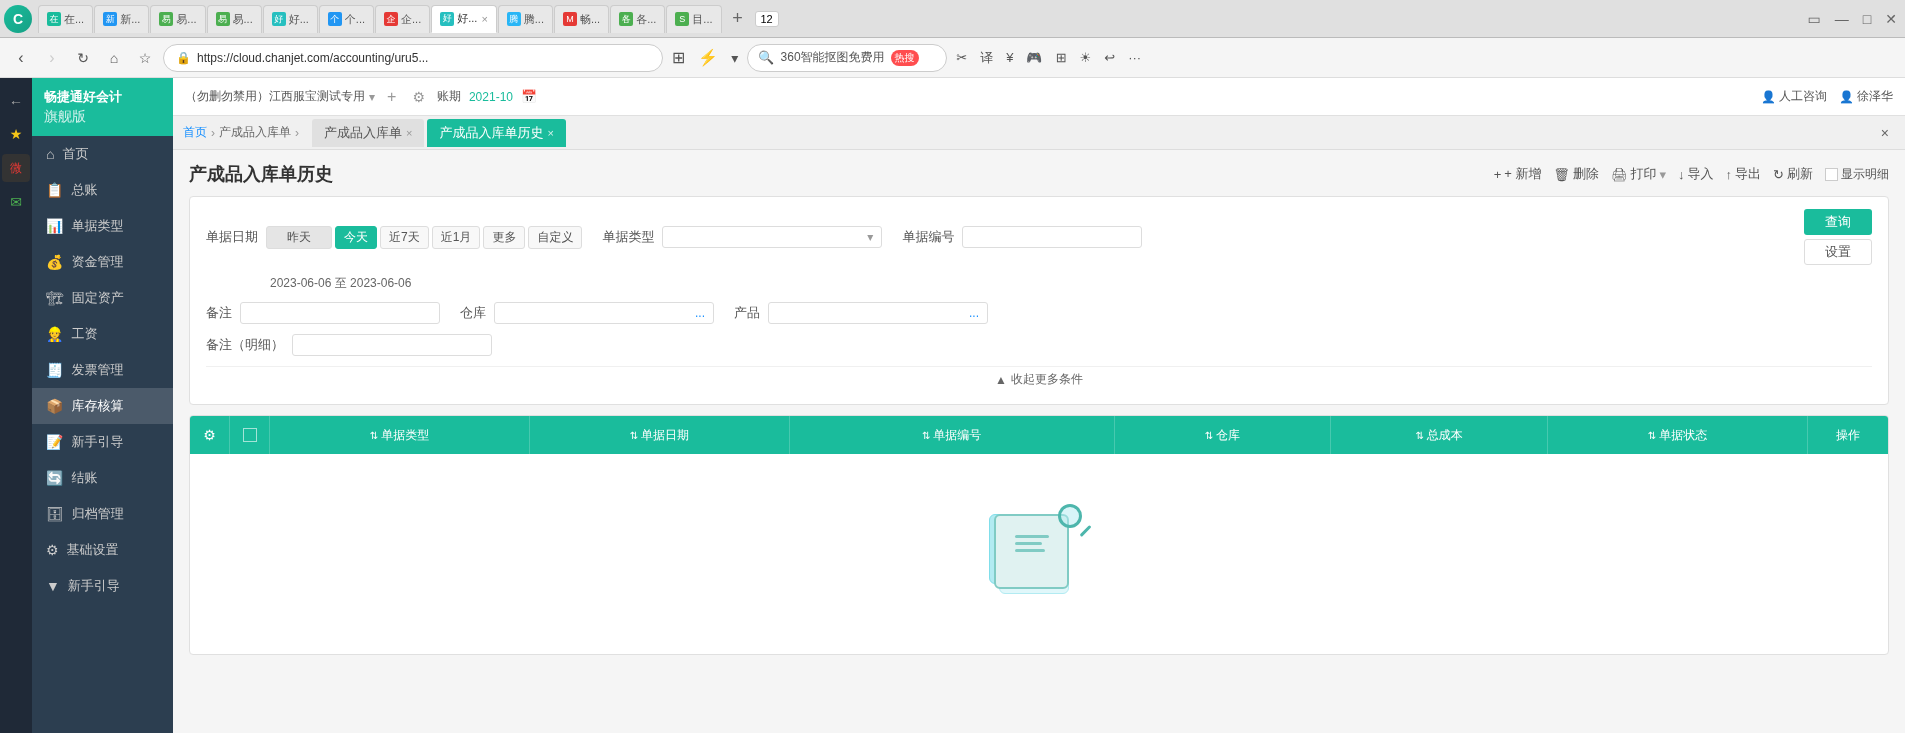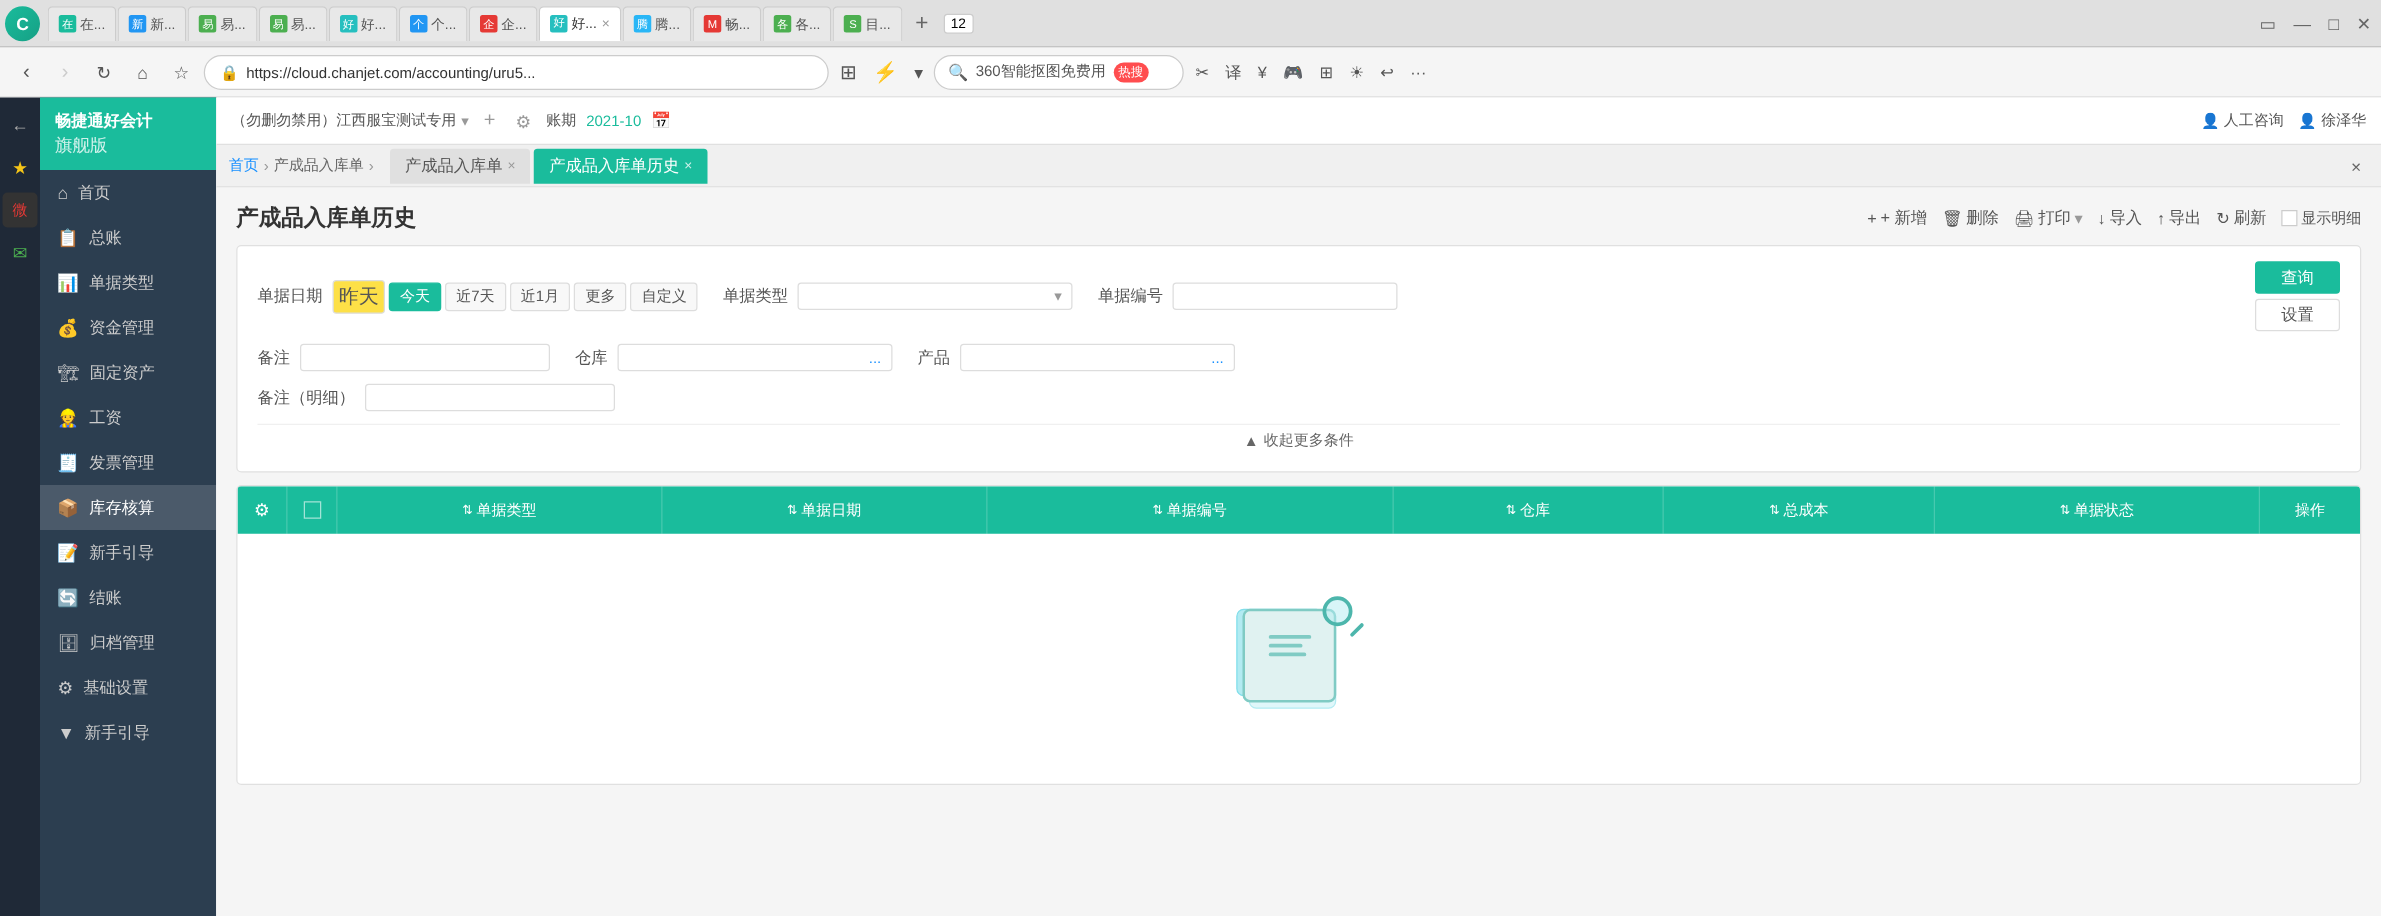--- a/index.html
+++ b/index.html
@@ -264,21 +264,21 @@
             </div>
           </div>
         </div>
 
         <div style="background:#fff;border:1px solid #e0e0e0;border-radius:4px;padding:12px 16px;margin-bottom:10px;">
 
           <div style="display:flex;align-items:center;gap:20px;margin-bottom:10px;">
             <div style="display:flex;align-items:center;gap:8px;">
               <span style="color:#555;font-size:13px;">单据日期</span>
               <div style="display:flex;align-items:center;gap:3px;">
-                <div style="padding:2px 4px;border:1px solid #ddd;background:#fde047;border-radius:3px;cursor:pointer;font-size:16px;color:#555;">昨天</div>
+                <div style="padding:2px 20px;border:1px solid #ddd;background:#e5e5e5;border-radius:3px;cursor:pointer;font-size:12px;color:#555;">昨天</div>
                 <div style="padding:2px 8px;border:1px solid #1abc9c;background:#1abc9c;border-radius:3px;cursor:pointer;font-size:12px;color:#fff;">今天</div>
                 <div style="padding:2px 8px;border:1px solid #ddd;background:#f8f8f8;border-radius:3px;cursor:pointer;font-size:12px;color:#555;">近7天</div>
                 <div style="padding:2px 8px;border:1px solid #ddd;background:#f8f8f8;border-radius:3px;cursor:pointer;font-size:12px;color:#555;">近1月</div>
                 <div style="padding:2px 8px;border:1px solid #ddd;background:#f8f8f8;border-radius:3px;cursor:pointer;font-size:12px;color:#555;">更多</div>
                 <div style="padding:2px 8px;border:1px solid #ddd;background:#f8f8f8;border-radius:3px;cursor:pointer;font-size:12px;color:#555;">自定义</div>
               </div>
             </div>
             <div style="display:flex;align-items:center;gap:8px;">
               <span style="color:#555;font-size:13px;">单据类型</span>
               <div style="display:flex;align-items:center;border:1px solid #ddd;border-radius:3px;background:#fff;padding:3px 8px;width:220px;justify-content:space-between;cursor:pointer;">
@@ -289,20 +289,21 @@
             <div style="display:flex;align-items:center;gap:8px;">
               <span style="color:#555;font-size:13px;">单据编号</span>
               <input type="text" style="border: 1px solid rgb(221, 221, 221); padding: 3px 8px; border-radius: 3px; font-size: 12px; background: rgb(255, 255, 255); width: 180px;">
             </div>
             <div style="margin-left:auto;display:flex;flex-direction:column;gap:4px;">
               <div style="background:#1abc9c;color:#fff;border:none;padding:4px 20px;border-radius:3px;cursor:pointer;font-size:13px;text-align:center;">查询</div>
               <div style="background:#fff;color:#555;border:1px solid #ddd;padding:3px 20px;border-radius:3px;cursor:pointer;font-size:13px;text-align:center;">设置</div>
             </div>
           </div>
 
+          <div style="font-size:12px;color:#666;margin-bottom:10px;margin-left:64px;">2023-06-06 至 2023-06-06</div>
 
           <div style="display:flex;align-items:center;gap:20px;margin-bottom:10px;">
             <div style="display:flex;align-items:center;gap:8px;">
               <span style="color:#555;font-size:13px;">备注</span>
               <input type="text" style="border: 1px solid rgb(221, 221, 221); padding: 3px 8px; border-radius: 3px; font-size: 12px; background: rgb(255, 255, 255); width: 200px;">
             </div>
             <div style="display:flex;align-items:center;gap:8px;">
               <span style="color:#555;font-size:13px;">仓库</span>
               <div style="display:flex;align-items:center;border:1px solid #ddd;border-radius:3px;background:#fff;padding:3px 8px;width:220px;justify-content:flex-end;cursor:pointer;">
                 <span style="font-size:12px;color:#1890ff;">...</span>

